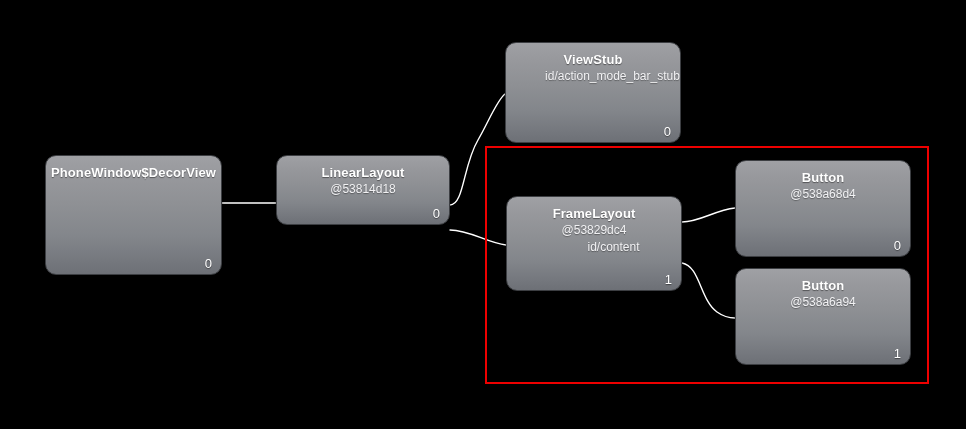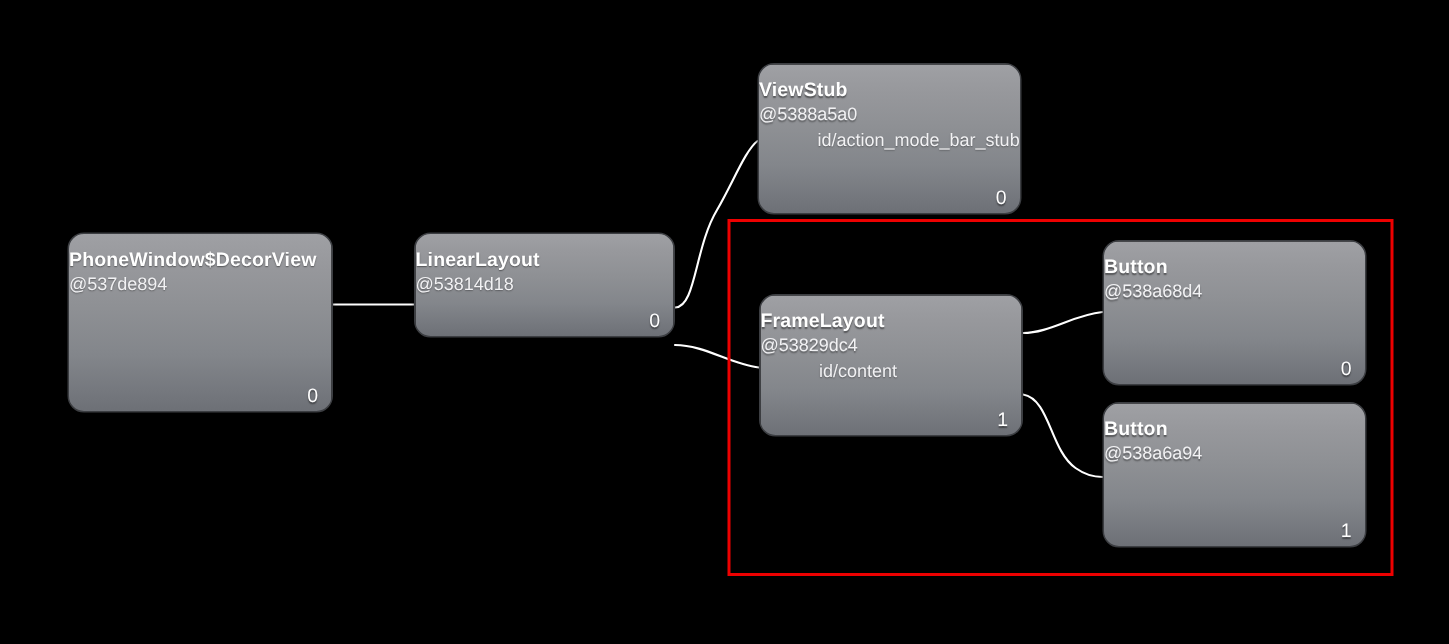--- a/index.html
+++ b/index.html
@@ -42,21 +42,21 @@
     background: linear-gradient(to bottom,
                 #9fa0a4 0%,
                 #97989c 18%,
                 #8e9094 42%,
                 #83868b 68%,
                 #74777d 90%,
                 #6d7076 100%);
     border: 1px solid #3c3e42;
     box-shadow: 0 1px 2px rgba(0,0,0,0.65);
     padding-top: 9px;
-    text-align: left;
+    text-align: center;
     overflow: hidden;
   }
   .node-title {
     display: block;
     color: #ffffff;
     font-weight: bold;
     font-size: 13px;
     line-height: 16px;
     letter-spacing: 0.1px;
     text-shadow: 0 1px 1px rgba(0,0,0,0.45);
@@ -98,31 +98,29 @@
       <path d="M 450 205 C 464 205 463 165 478 140 C 489 121 497 100 505 94" fill="none" stroke="#ffffff" stroke-width="1.4" stroke-linecap="round"></path>
       <path d="M 450 230 C 470 230 487 243 506 245" fill="none" stroke="#ffffff" stroke-width="1.4" stroke-linecap="round"></path>
       <path d="M 682 222 C 700 222 715 210 735 208" fill="none" stroke="#ffffff" stroke-width="1.4" stroke-linecap="round"></path>
       <path d="M 682 263 C 700 266 700 300 717 312 C 724 317 730 318 735 318" fill="none" stroke="#ffffff" stroke-width="1.4" stroke-linecap="round"></path>
     </svg>
 
   <div class="selection-rect" style="left: 485px; top: 146px; width: 444px; height: 238px; border-color: rgb(238, 0, 0);"></div>
 
 <div class="node" style="left: 45px; top: 155px; width: 177px; height: 120px;">
       <span class="node-title">PhoneWindow$DecorView</span>
-      <span class="node-hash">@537de894</span>
       <span class="node-count">0</span>
     </div>
     <div class="node" style="left: 276px; top: 155px; width: 174px; height: 70px;">
       <span class="node-title">LinearLayout</span>
       <span class="node-hash">@53814d18</span>
       <span class="node-count">0</span>
     </div>
     <div class="node" style="left: 505px; top: 42px; width: 176px; height: 101px;">
       <span class="node-title">ViewStub</span>
-      <span class="node-hash">@5388a5a0</span>
       <span class="node-id">id/action_mode_bar_stub</span>
       <span class="node-count">0</span>
     </div>
     <div class="node" style="left: 506px; top: 196px; width: 176px; height: 95px; border-radius: 11px;">
       <span class="node-title">FrameLayout</span>
       <span class="node-hash">@53829dc4</span>
       <span class="node-id">id/content</span>
       <span class="node-count">1</span>
     </div>
     <div class="node" style="left: 735px; top: 160px; width: 176px; height: 97px;">

